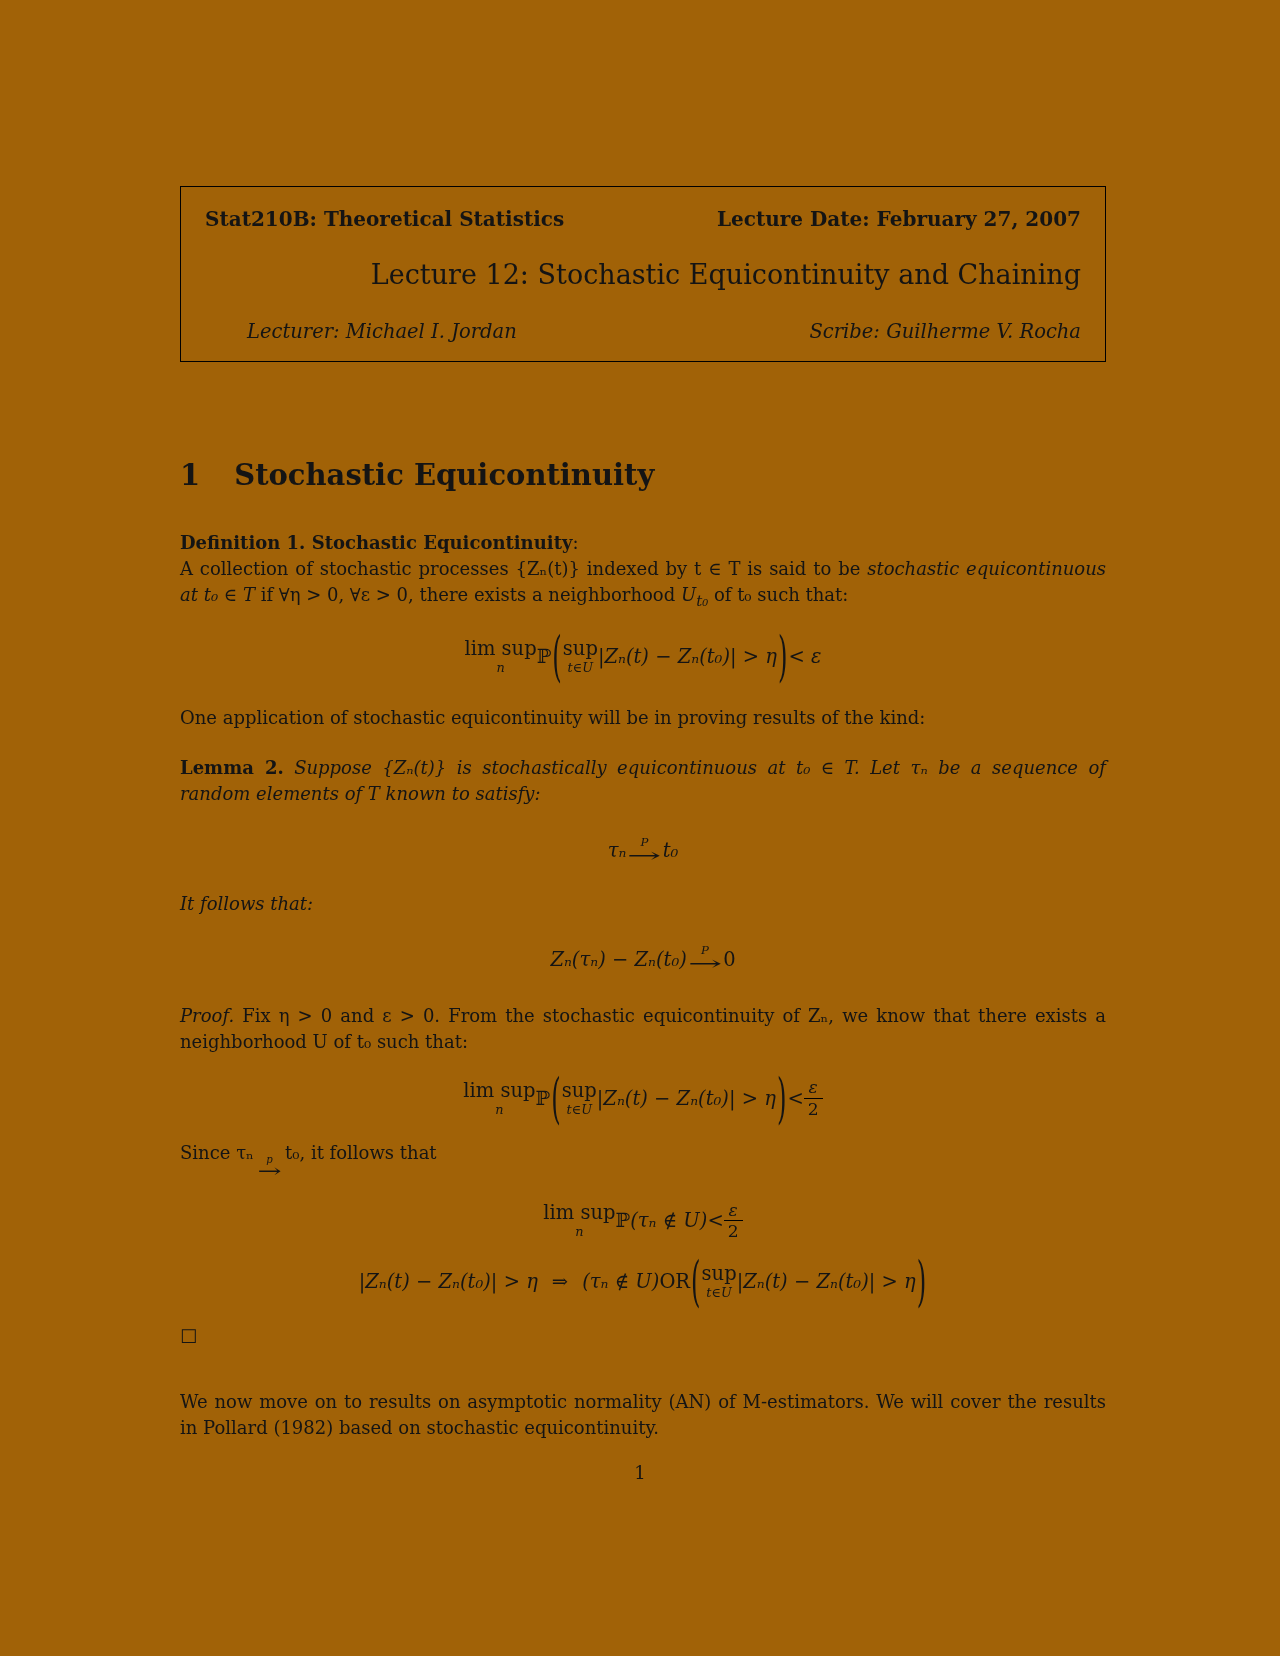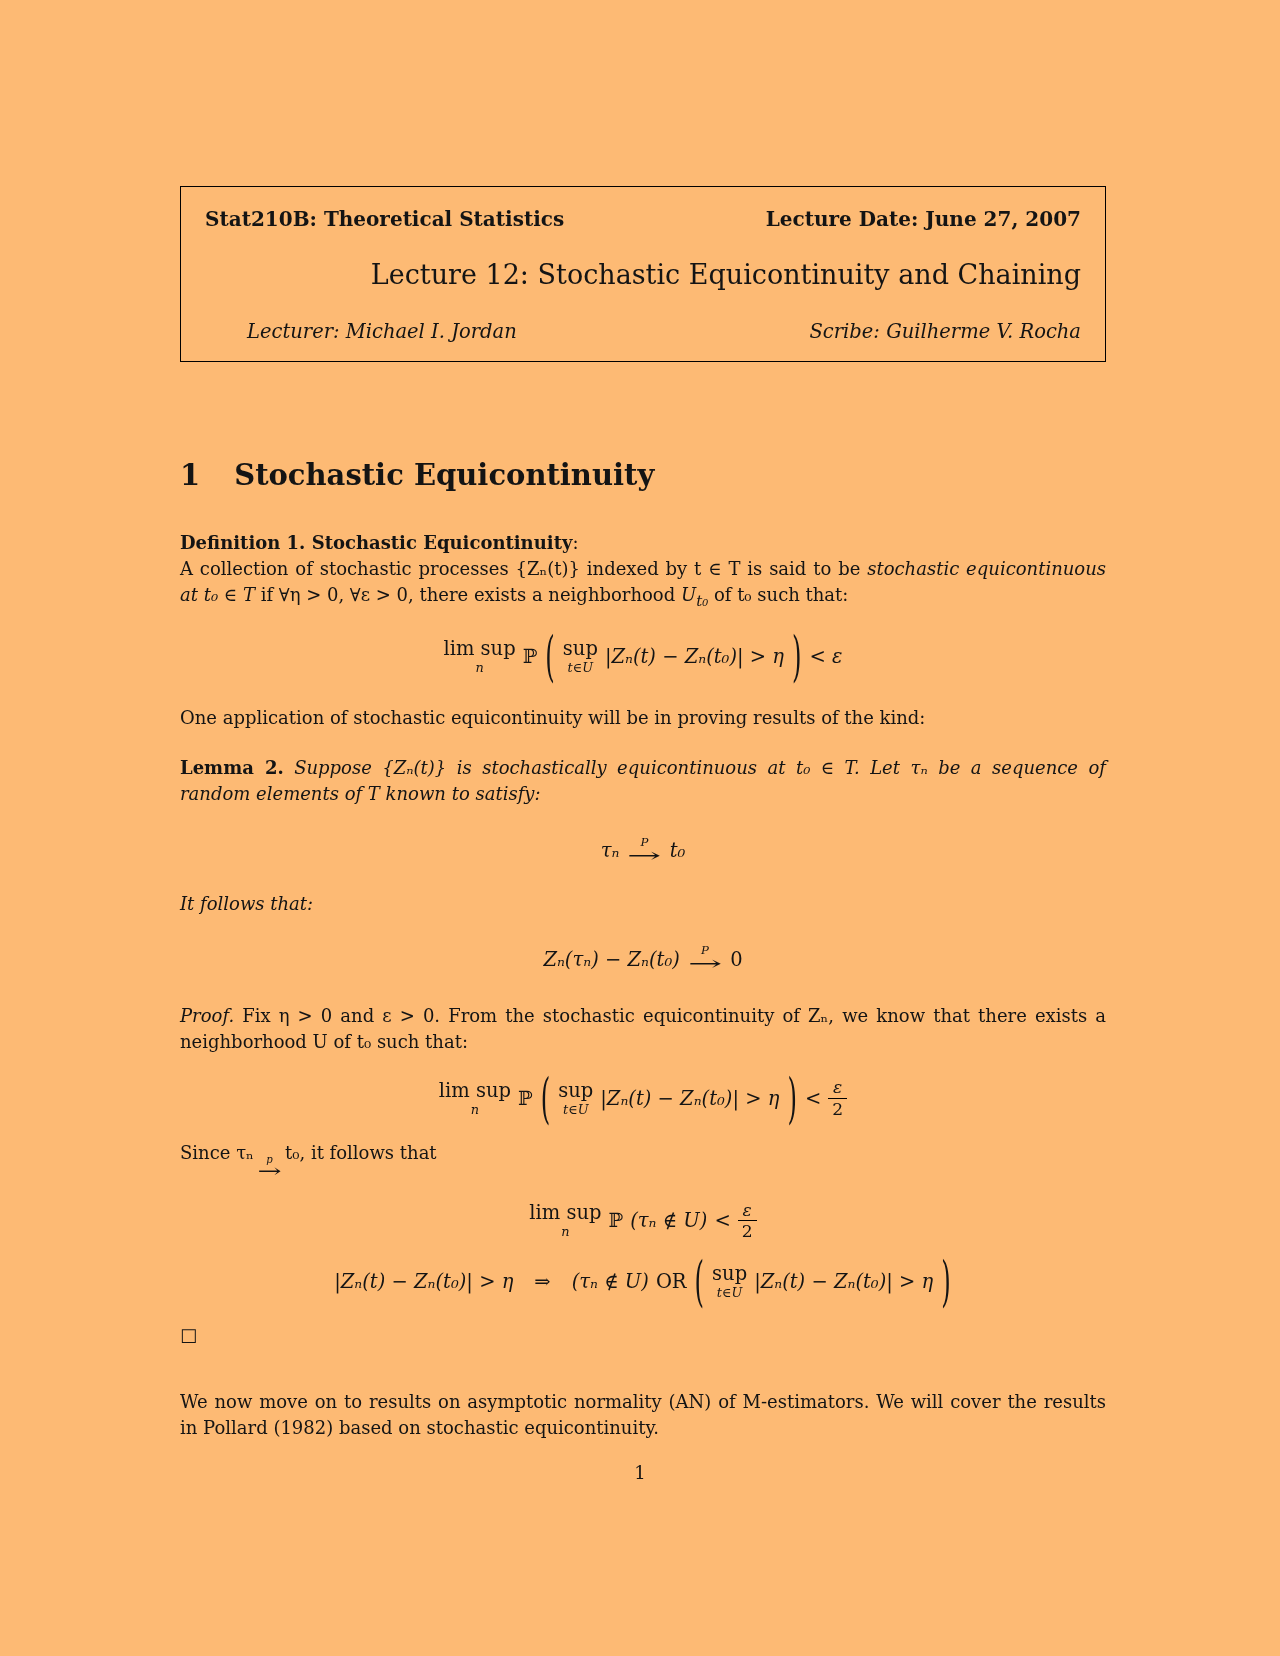--- a/index.html
+++ b/index.html
@@ -1,19 +1,19 @@
 <!DOCTYPE html>
 <html><head>
 <meta charset="utf-8">
 <style>
   * { margin:0; padding:0; box-sizing:border-box; }
   html,body { background:#ffffff; }
   .page {
     position:relative; width:1280px; height:1656px; margin:0 auto;
-    background:#fdba74; color:#141414; overflow:hidden;
+    background:#a16207; color:#141414; overflow:hidden;
     font-family:"DejaVu Serif","DejaVu Sans",serif;
   }
   .content { position:absolute; left:180px; top:0; width:926px; }
 
   
   .headerbox { margin-top:186px; border:1.6px solid #000; padding:20px 24px 18px 24px; }
   .hrow { display:flex; justify-content:space-between; font-weight:bold; font-size:20px; }
   .htitle { text-align:right; font-size:27px; font-weight:normal; margin:28px 0 30px 0; }
   .hrow2 { display:flex; justify-content:space-between; font-style:italic; font-size:19.5px;margin-left:42px; }
 
@@ -21,21 +21,21 @@
   .section-heading { margin-top:96px; font-weight:bold; font-size:29px; display:flex; gap:34px; }
 
   
   p.body { font-size:18px; line-height:1.45; text-align:justify; }
   .b { font-weight:bold; }
   .i { font-style:italic; }
   .mi { font-style:italic; }
   .op { font-style:normal; }
 
   
-  .eq { display:flex; justify-content:center; align-items:center; gap:7px; font-size:19.5px; }
+  .eq { display:flex; justify-content:center; align-items:center; font-size:19.5px; }
   .stk { display:inline-flex; flex-direction:column; align-items:center; line-height:1.05; }
   .stk .top { font-style:normal; }
   .stk .bot { font-size:66%; font-style:italic; margin-top:2px; }
   .bigp { display:inline-block; transform:scaleY(2.25); font-size:1.25em; line-height:0.9; padding:0 1px; font-style:normal; }
   .frac { display:inline-flex; flex-direction:column; align-items:center; font-size:88%; line-height:1.2; }
   .frac .num { padding:0 4px; font-style:italic; }
   .frac .den { border-top:1.3px solid #000; padding:0 4px; font-style:normal; }
   .arrstk { display:inline-flex; flex-direction:column; align-items:center; line-height:1; padding:0 10px; }
   .arrstk .lbl { font-size:60%; font-style:italic; margin-bottom:-3px; }
   .arrstk .arr { display:inline-block; transform:scaleX(2.1); font-style:normal; }
@@ -50,21 +50,21 @@
 </style>
 </head>
 <body>
 
 <div class="page">
   <div class="content">
 
     <div class="headerbox">
       <div class="hrow">
         <span>Stat210B: Theoretical Statistics</span>
-        <span>Lecture Date: June 27, 2007</span>
+        <span>Lecture Date: February 27, 2007</span>
       </div>
       <div class="htitle">Lecture 12: Stochastic Equicontinuity and Chaining</div>
       <div class="hrow2">
         <span>Lecturer: Michael I. Jordan</span>
         <span>Scribe: Guilherme V. Rocha</span>
       </div>
     </div>
 
     <div class="section-heading">
       <span>1</span>

